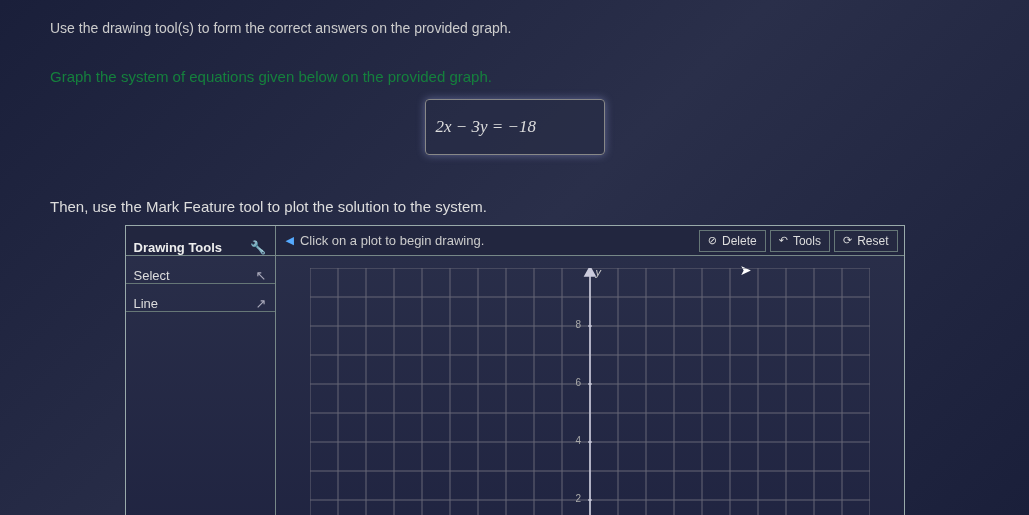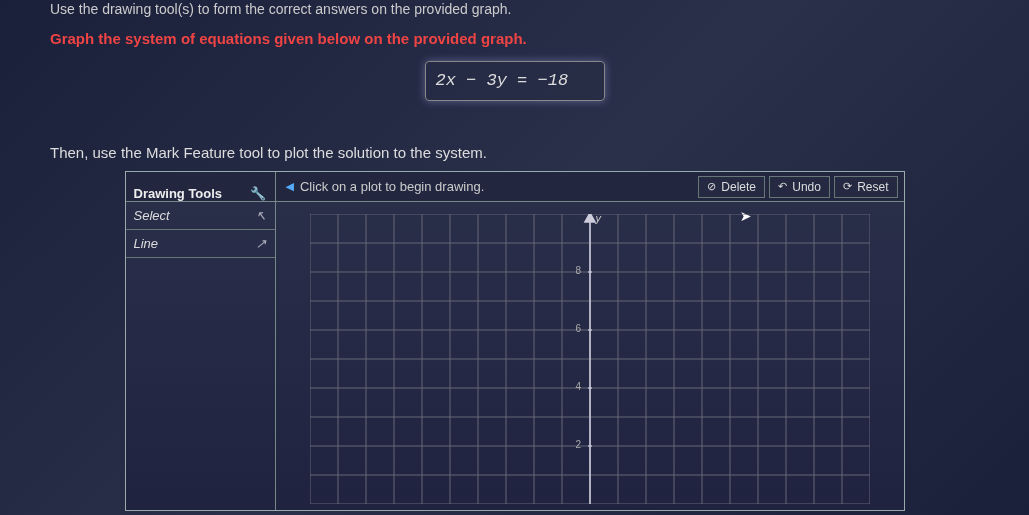--- a/index.html
+++ b/index.html
@@ -9,37 +9,36 @@
       background: linear-gradient(135deg, #1a1f3a 0%, #2a2f4a 50%, #1a1f3a 100%);
       font-family: Arial, sans-serif;
       color: #ddd;
       overflow: hidden;
       position: relative;
       padding: 0 30px;
     }
     .instr-top {
       font-size: 14px;
       color: #ccc;
-      padding: 1px 20px;
+      padding: 20px 20px;
     }
     .instr-graph {
       font-size: 15px;
-      color: #ef4444;
+      color: #15803d;
       padding: 12px 20px 8px;
-      font-weight: bold;
     }
     .equations {
       margin: 6px auto 6px;
       width: 180px;
       text-align: left;
       border: 1px solid #888;
       border-radius: 4px;
-      padding: 8px 10px;
+      padding: 16px 10px;
       background: rgba(40,45,70,0.6);
-      font-family: Liberation Mono, monospace;
+      font-family: Liberation Serif, serif;
       font-style: italic;
       font-size: 17px;
       color: #ddd;
       line-height: 1.3;
       box-shadow: 0 0 8px rgba(180,190,255,0.4);
     }
     .instr-mark {
       font-size: 15px;
       color: #ddd;
       padding: 4px 20px 10px;
@@ -65,29 +64,28 @@
       height: 30px;
       padding: 0 8px;
       border-bottom: 1px solid #788;
       font-size: 13px;
       font-weight: bold;
       color: #eee;
       background: rgba(30,34,56,0.6);
     }
     .tool-row {
       display: flex;
-      align-items: center;
+      align-items: flex-end;
       justify-content: space-between;
       height: 28px;
       padding: 0 8px;
       border-bottom: 1px solid #677;
       font-size: 13px;
       color: #ddd;
       cursor: pointer;
-      font-style: italic;
     }
     .tool-icon { font-size: 13px; color: #aab; }
     .canvas-area {
       flex: 1;
       position: relative;
     }
     .canvas-topbar {
       height: 30px;
       display: flex;
       align-items: center;
@@ -190,21 +188,21 @@
         <span class="hint-arrow">◀</span>
         <span>Click on a plot to begin drawing.</span>
       </div>
       <div class="action-btns">
         <div class="action-btn">
           <span class="btn-icon">⊘</span>
           <span>Delete</span>
         </div>
         <div class="action-btn">
           <span class="btn-icon">↶</span>
-          <span>Undo</span>
+          <span>Tools</span>
         </div>
         <div class="action-btn">
           <span class="btn-icon">⟳</span>
           <span>Reset</span>
         </div>
       </div>
     </div>
 
     <div class="cursor-arrow">➤</div>
 

